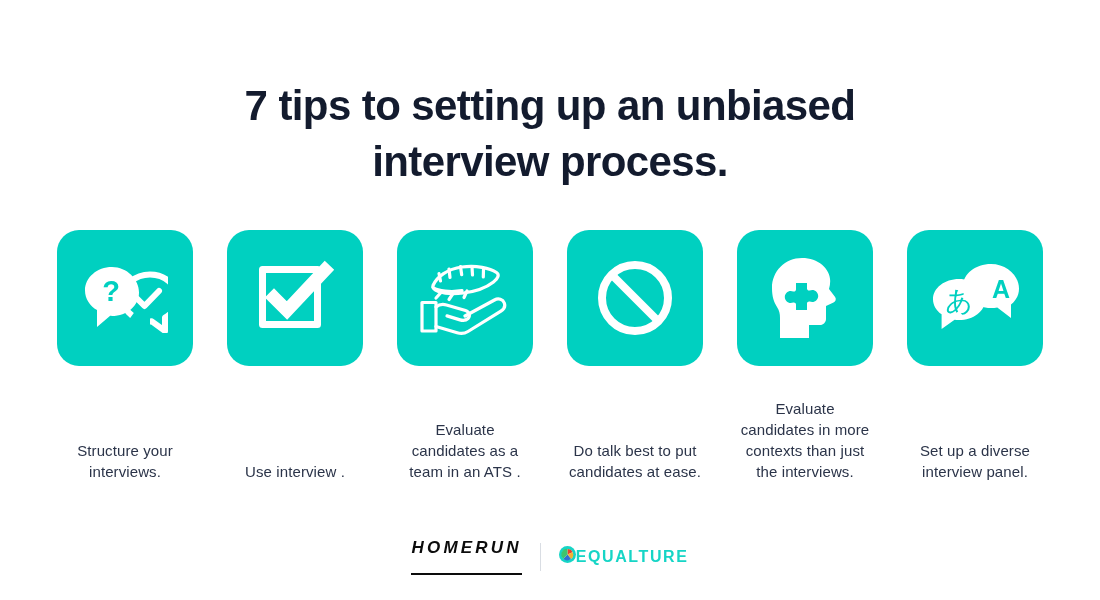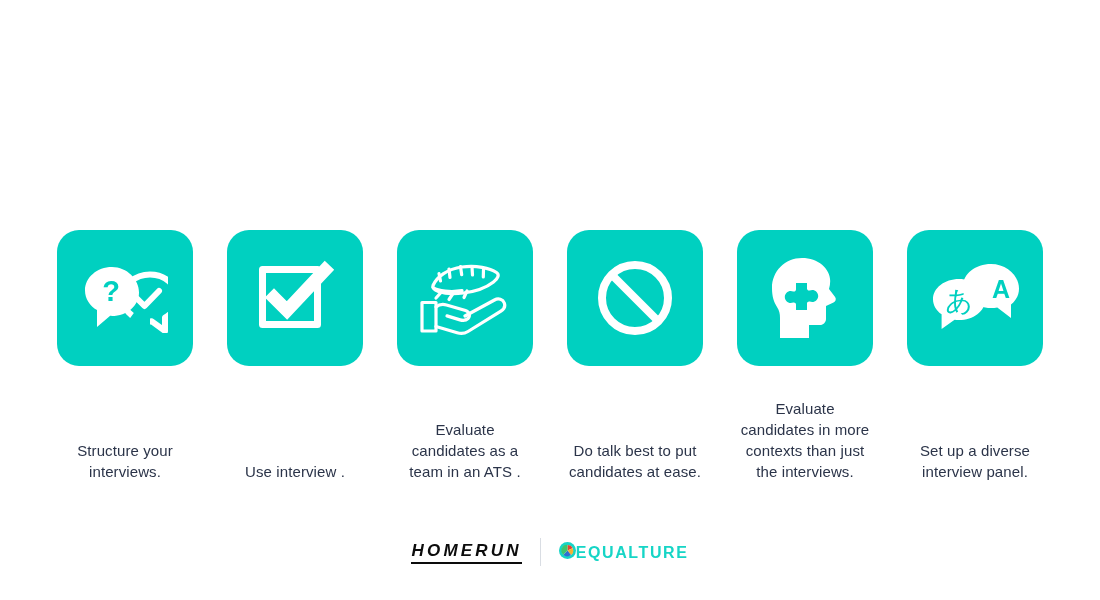--- a/index.html
+++ b/index.html
@@ -96,21 +96,21 @@
     gap: 18px;
   }
   .logo-homerun {
     font-family: "Liberation Sans", sans-serif;
     font-size: 17px;
     font-weight: 700;
     font-style: italic;
     letter-spacing: 3.2px;
     color: #0c0c0c;
     border-bottom: 2px solid #0c0c0c;
-    padding-bottom: 2px;
+    padding-bottom: 16px;
     line-height: 19px;
   }
   .footer-divider {
     width: 1px;
     height: 28px;
     background: #d9dde3;
   }
   .logo-equalture {
     display: flex;
     align-items: center;
@@ -123,20 +123,24 @@
     letter-spacing: 1.6px;
     color: #16d5c6;
     line-height: 19px;
   }
 </style>
 </head>
 <body>
 
 <div class="page">
 
+  <div class="title-block">
+    <span class="title-line">7 tips to setting up an unbiased</span>
+    <span class="title-line">interview process.</span>
+  </div>
 
   <div class="tiles-row">
 
     <div class="tile">
       <span>
         <svg width="86" height="70" viewBox="0 0 86 70" aria-hidden="true">
           <path fill="#ffffff" d="M30 4C15 4 3 14.5 3 27.5c0 8.2 4.8 15.4 12 19.6V64l13.2-11.2c.6 0 1.2.1 1.8.1 15 0 27-10.5 27-23.5S45 4 30 4z"></path>
           <text x="29" y="38" font-family="Liberation Sans, sans-serif" font-size="29" font-weight="700" fill="#00d0c0" text-anchor="middle">?</text>
           <path fill="none" stroke="#ffffff" stroke-width="6" stroke-linejoin="round" d="M50 52.5c-5.6-4.3-9-10.6-9-17.5C41 22 53 11.5 68 11.5S95 22 95 35c0 8.2-4.8 15.4-12 19.6V68L69.8 58.3c-.6.1-1.2.1-1.8.1"></path>
           <path fill="none" stroke="#ffffff" stroke-width="6" stroke-linecap="round" stroke-linejoin="round" d="M55 35.5l7.5 7.5L77 28"></path>

